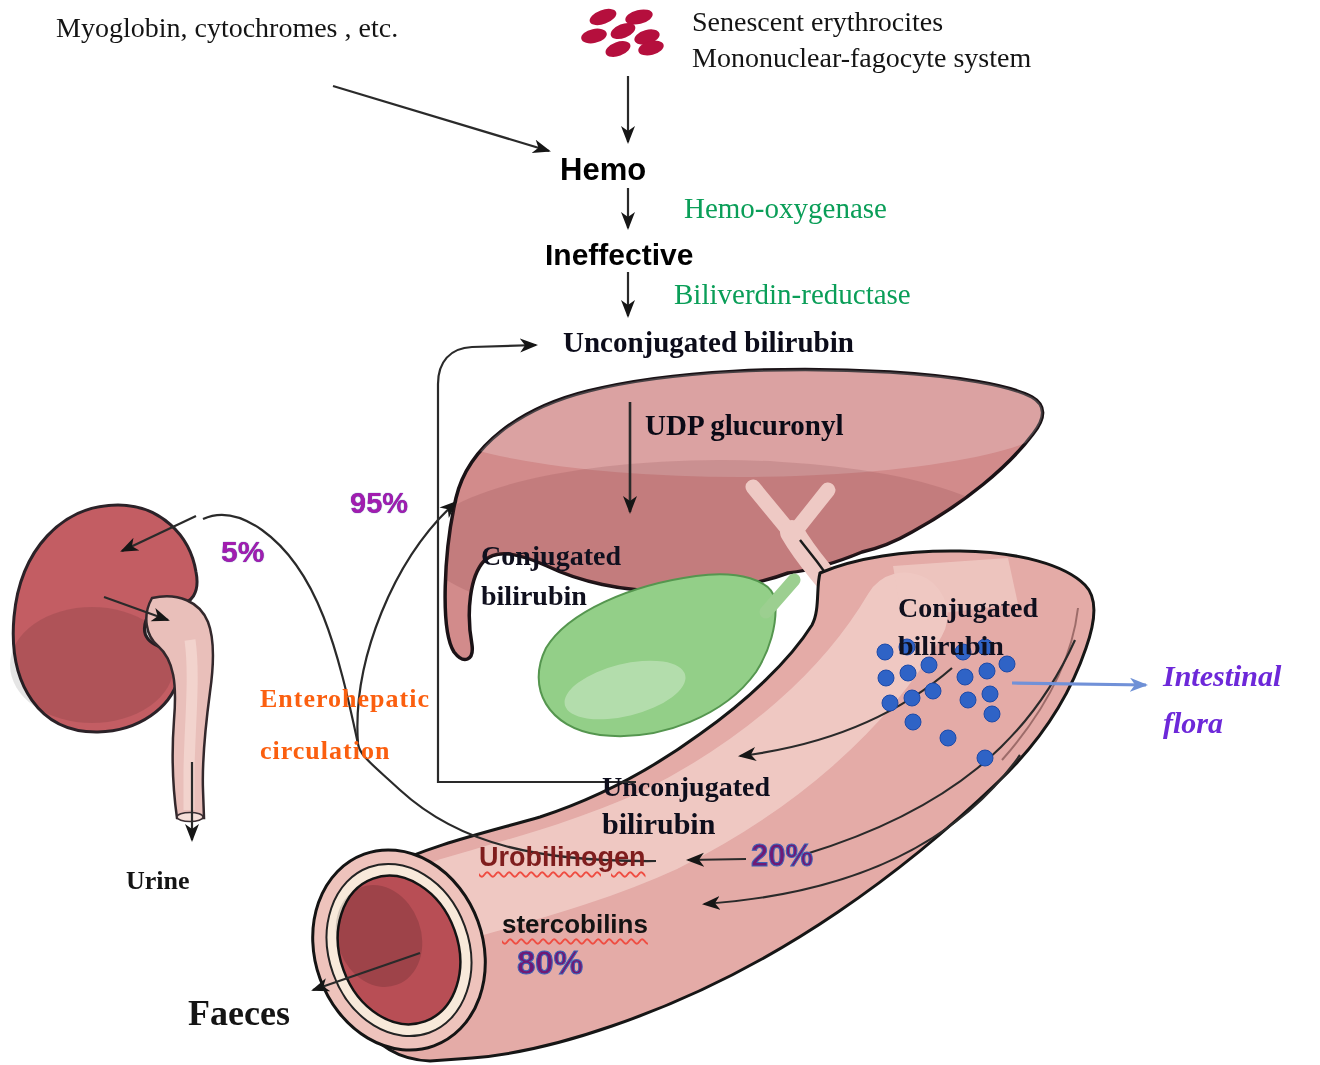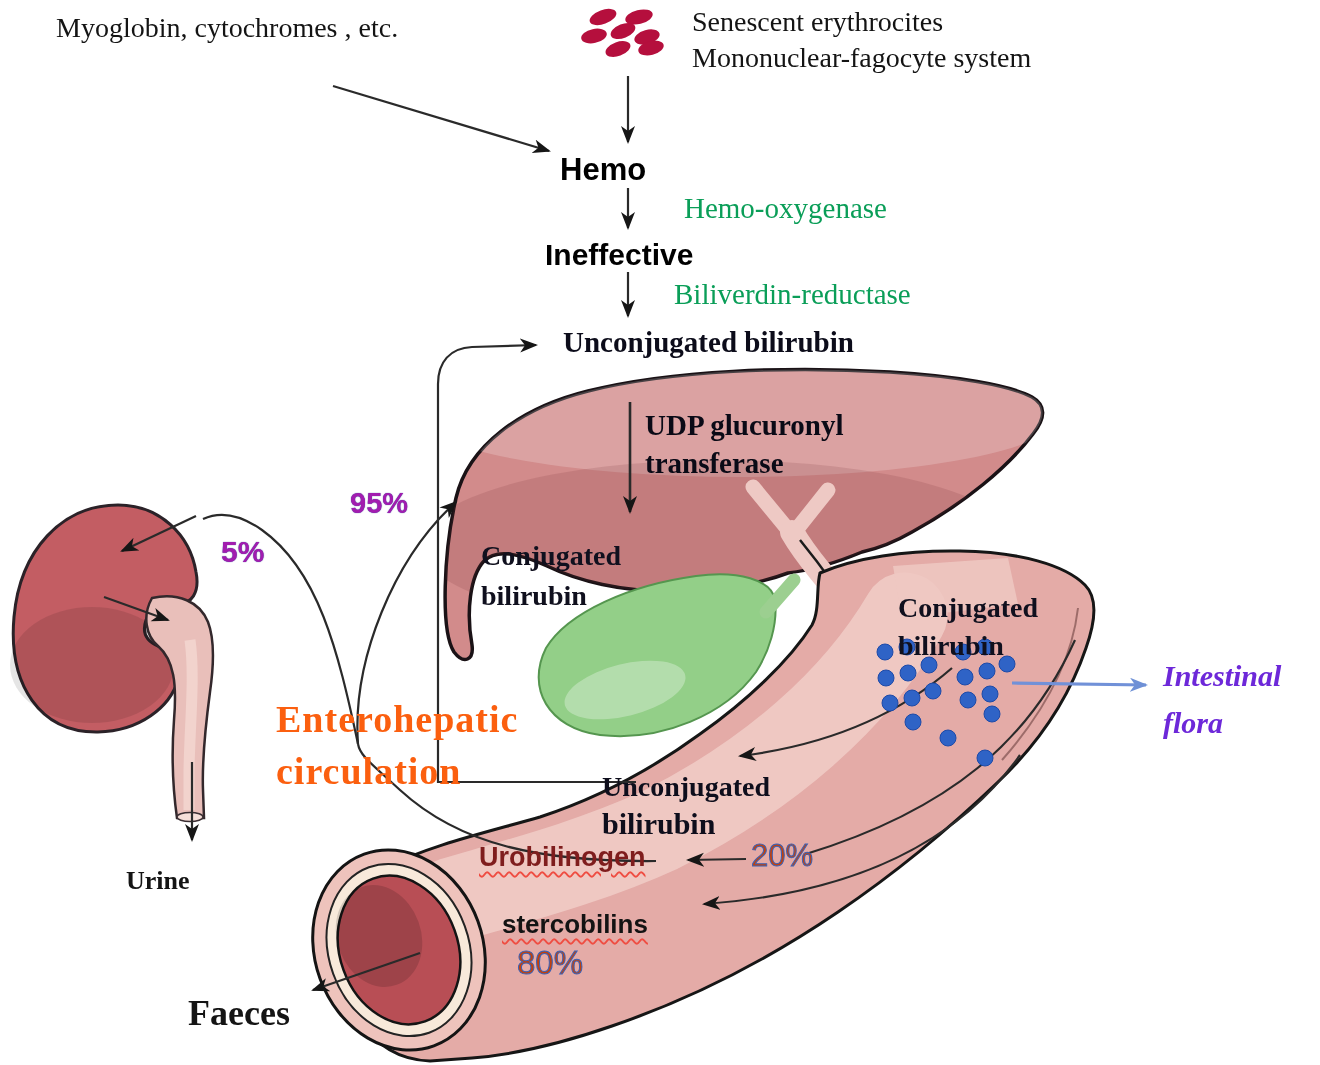--- a/index.html
+++ b/index.html
@@ -10,21 +10,21 @@
   .serif{font-family:"Liberation Serif", serif;}
   .sans{font-family:"Liberation Sans", sans-serif;}
   .w6{font-weight:600;}
   .w7{font-weight:700;}
   .w8{font-weight:800;}
   .green{color:#0a9e58;}
   .orange{color:#fb5f0f;letter-spacing:1px;}
   .flora{color:#6d28d9;font-style:italic;font-weight:600;}
   .pct-dark{color:#a21caf;font-family:"Liberation Sans",sans-serif;font-weight:800;
             text-shadow:0 0 1px #23368f;}
-  .pct-light{color:#c2410c;font-family:"Liberation Sans",sans-serif;font-weight:400;text-align:center;
+  .pct-light{color:#701a75;font-family:"Liberation Sans",sans-serif;font-weight:700;text-align:center;
              -webkit-text-stroke:1px #3a62b8;}
   .wavy{text-decoration:underline;text-decoration-style:wavy;text-decoration-color:#ef4d42;
         text-decoration-thickness:2px;text-underline-offset:5px;}
   .ctr{}
 </style>
 </head>
 <body>
 
 <div id="stage">
 
@@ -186,21 +186,20 @@
 
 <div class="lbl serif green" style="left:674px;top:276px;font-size:29px;">Biliverdin-reductase</div>
 
 <div class="lbl serif" style="left:563px;top:324px;font-size:29px;color:#0c0c1a;">
   <span class="w6">Unconjugated</span>
   <span class="w8">bilirubin</span>
 </div>
 
 <div class="lbl serif w7" style="left:645px;top:406px;font-size:29px;line-height:38px;color:#0a0a16;">
   <div>UDP glucuronyl</div>
-  <div>transferase</div>
 </div>
 
 <div class="lbl serif" style="left:481px;top:536px;font-size:28px;line-height:40px;color:#10101e;">
   <div class="w7">Conjugated</div>
   <div class="w8">bilirubin</div>
 </div>
 
 <div class="lbl serif ctr" style="left:898px;top:589px;width:165px;font-size:28px;line-height:38px;color:#10101e;">
   <div class="w7">Conjugated</div>
   <div class="w8">bilirubin</div>
@@ -208,21 +207,21 @@
 
 <div class="lbl serif flora" style="left:1163px;top:652px;font-size:30px;line-height:47px;">
   <div>Intestinal</div>
   <div>flora</div>
 </div>
 
 <div class="lbl pct-dark" style="left:350px;top:485px;font-size:29px;">95%</div>
 
 <div class="lbl pct-dark" style="left:221px;top:533px;font-size:30px;">5%</div>
 
-<div class="lbl serif w8 orange" style="left:276px;top:673px;font-size:38px;line-height:52px;margin-top:20px;">
+<div class="lbl serif w8 orange" style="left:260px;top:673px;font-size:26px;line-height:52px;">
   <div>Enterohepatic</div>
   <div>circulation</div>
 </div>
 
 <div class="lbl serif" style="left:602px;top:768px;font-size:28px;line-height:37px;color:#0e0e1c;">
   <div class="w6">Unconjugated</div>
   <div class="w8" style="font-size:30px;">bilirubin</div>
 </div>
 
 <div class="lbl sans w7 wavy" style="left:479px;top:840px;font-size:27px;color:#7f1d1d;">Urobilinogen</div>

